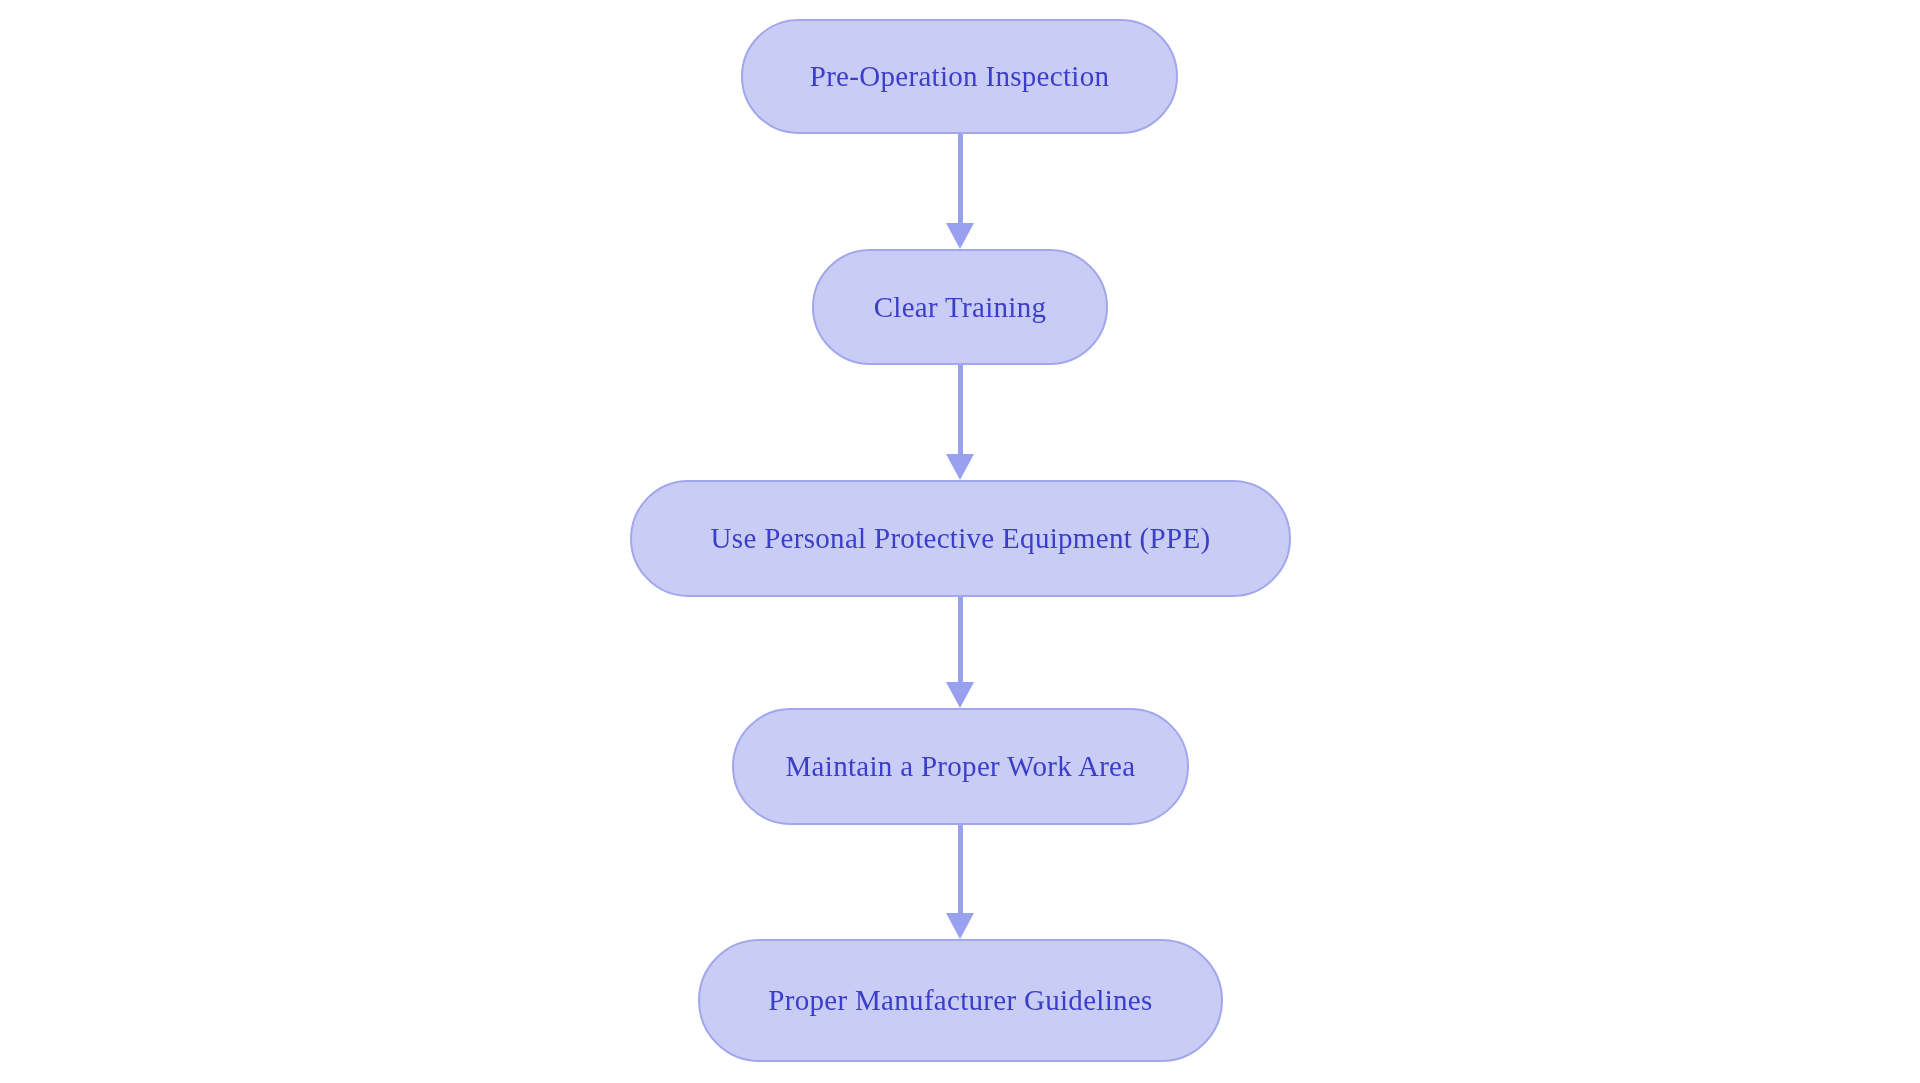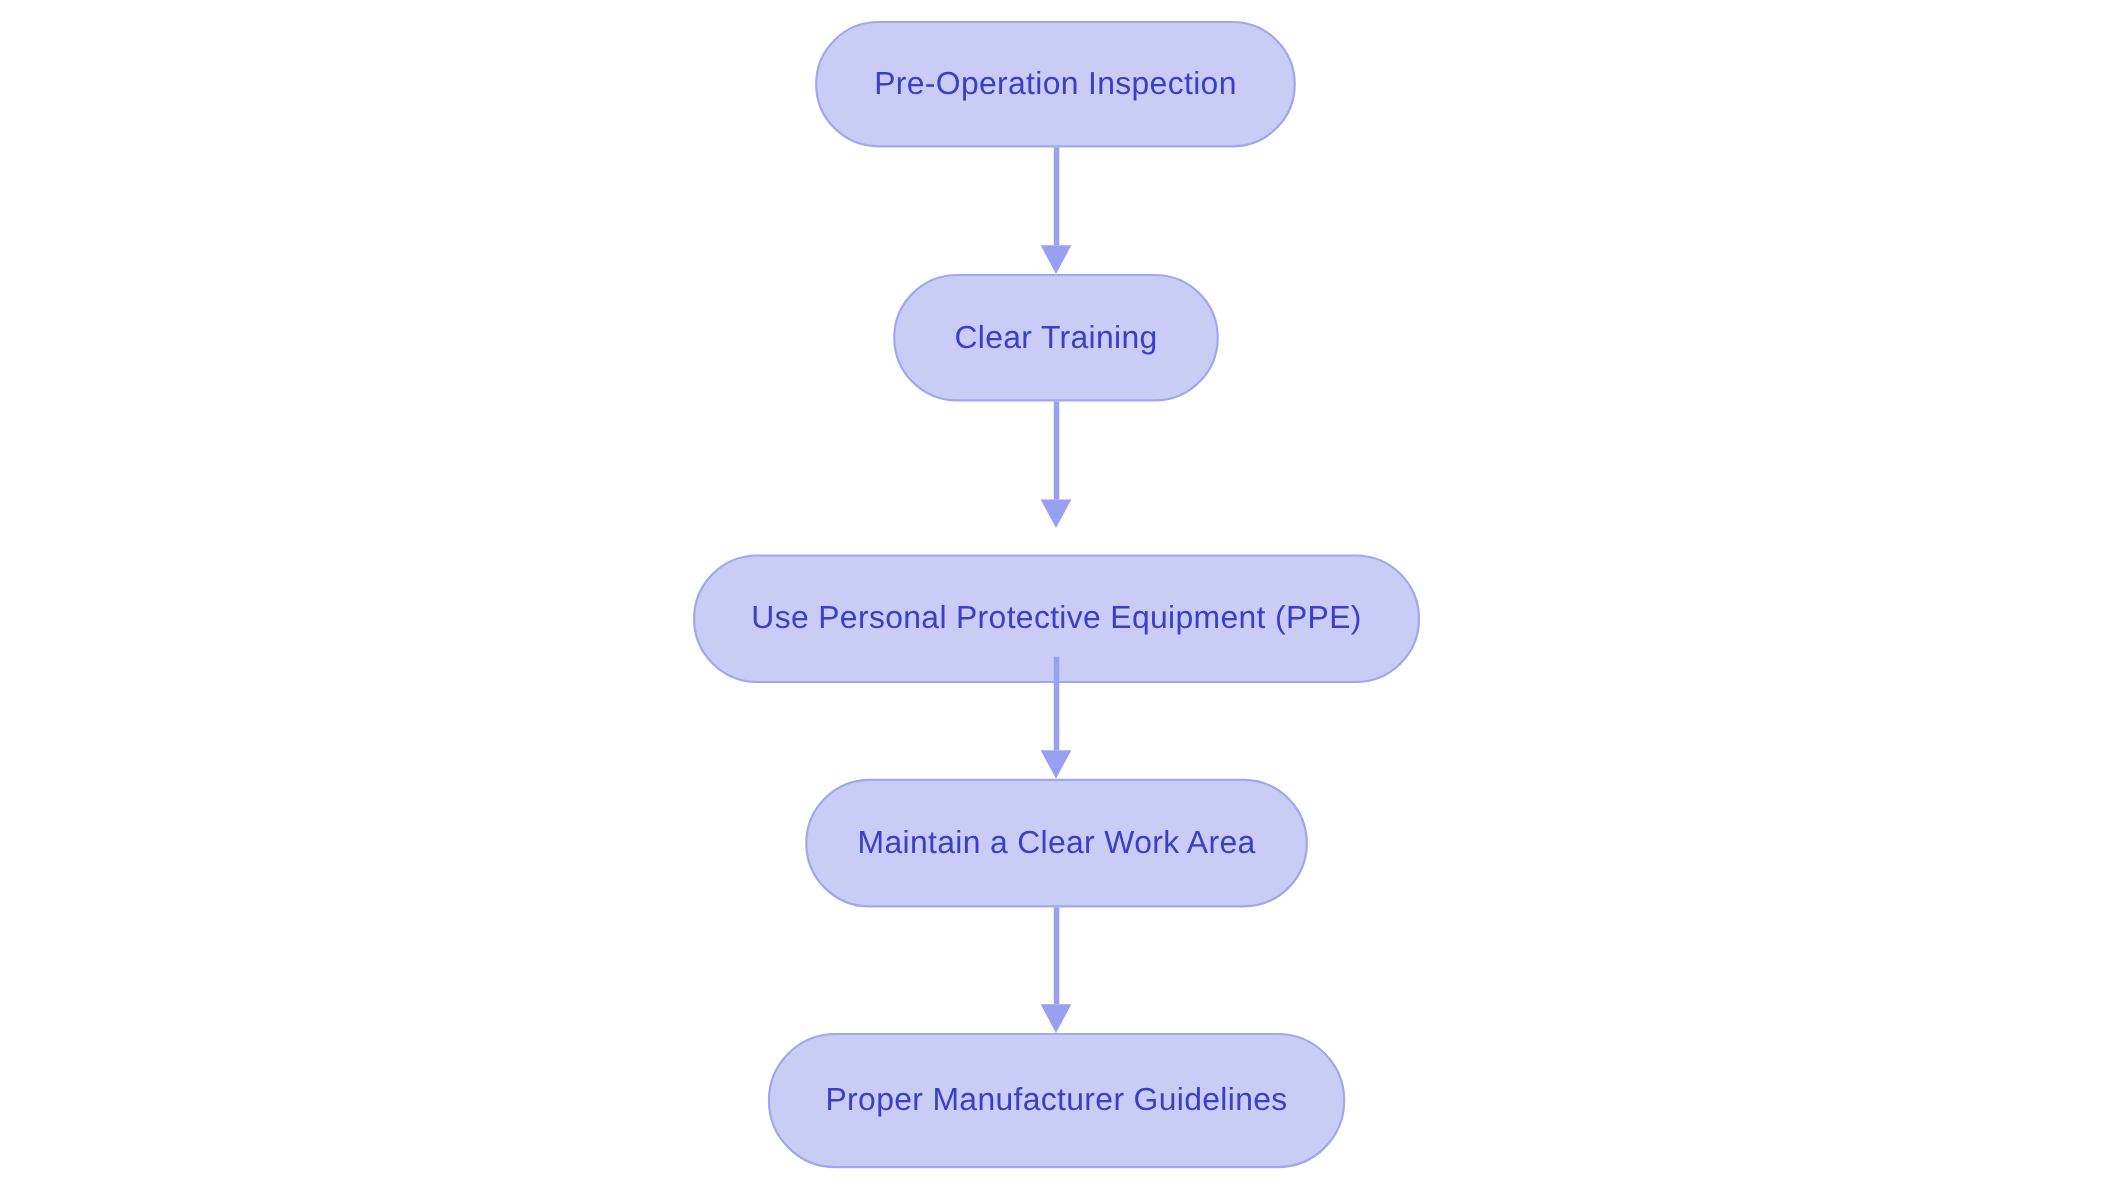--- a/index.html
+++ b/index.html
@@ -5,41 +5,41 @@
   html, body {
     margin: 0;
     padding: 0;
     background: #ffffff;
   }
   .canvas {
     position: relative;
     width: 1920px;
     height: 1083px;
     background: var(--background, #ffffff);
-    font-family: Liberation Sans, sans-serif;
+    font-family: Liberation Serif, serif;
     overflow: hidden;
   }
   .node {
     position: absolute;
     box-sizing: border-box;
     background: var(--node-fill, #c9ccf5);
     border: 2px solid var(--node-border, #a2a7ec);
     border-radius: 62px;
     color: var(--node-text, #3a3ec9);
     display: flex;
     align-items: center;
     justify-content: center;
     font-size: 29px;
     letter-spacing: 0.3px;
     white-space: nowrap;
     text-align: center;
   }
   .n1 { left: 741px; top: 19px;  width: 437px; height: 115px; }
   .n2 { left: 812px; top: 249px; width: 296px; height: 116px; }
-  .n3 { left: 630px; top: 504px; width: 661px; height: 117px; justify-content: center; }
+  .n3 { left: 630px; top: 480px; width: 661px; height: 117px; justify-content: center; }
   .n4 { left: 732px; top: 708px; width: 457px; height: 117px; }
   .n5 { left: 698px; top: 939px; width: 525px; height: 123px; }
 
   .arrow {
     position: absolute;
     left: 946px;
     width: 28px;
     display: flex;
     flex-direction: column;
     align-items: center;
@@ -87,21 +87,21 @@
   <div class="node n3">
     <span>Use Personal Protective Equipment (PPE)</span>
   </div>
 
   <div class="arrow a3">
     <div class="arrow-shaft"></div>
     <div class="arrow-head"></div>
   </div>
 
   <div class="node n4">
-    <span>Maintain a Clear Work Area</span>
+    <span>Maintain a Proper Work Area</span>
   </div>
 
   <div class="arrow a4">
     <div class="arrow-shaft"></div>
     <div class="arrow-head"></div>
   </div>
 
   <div class="node n5">
     <span>Proper Manufacturer Guidelines</span>
   </div>

